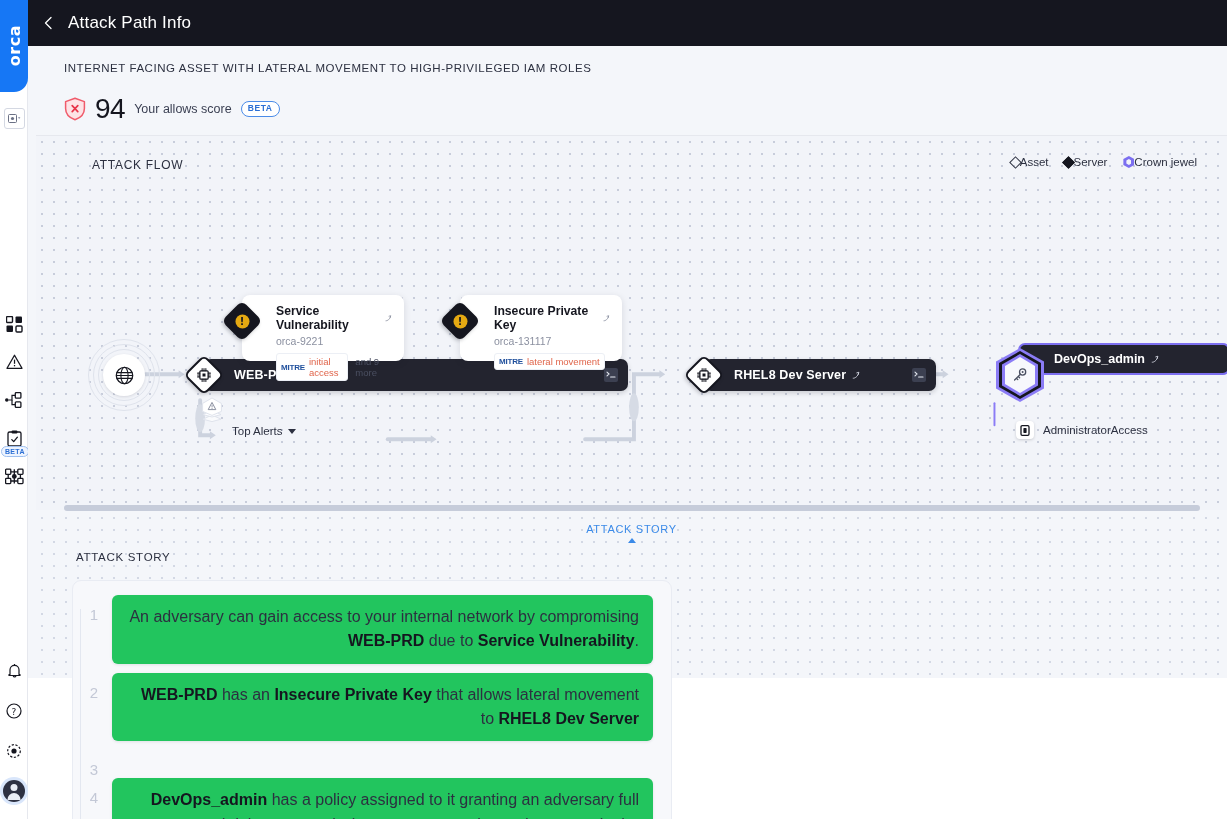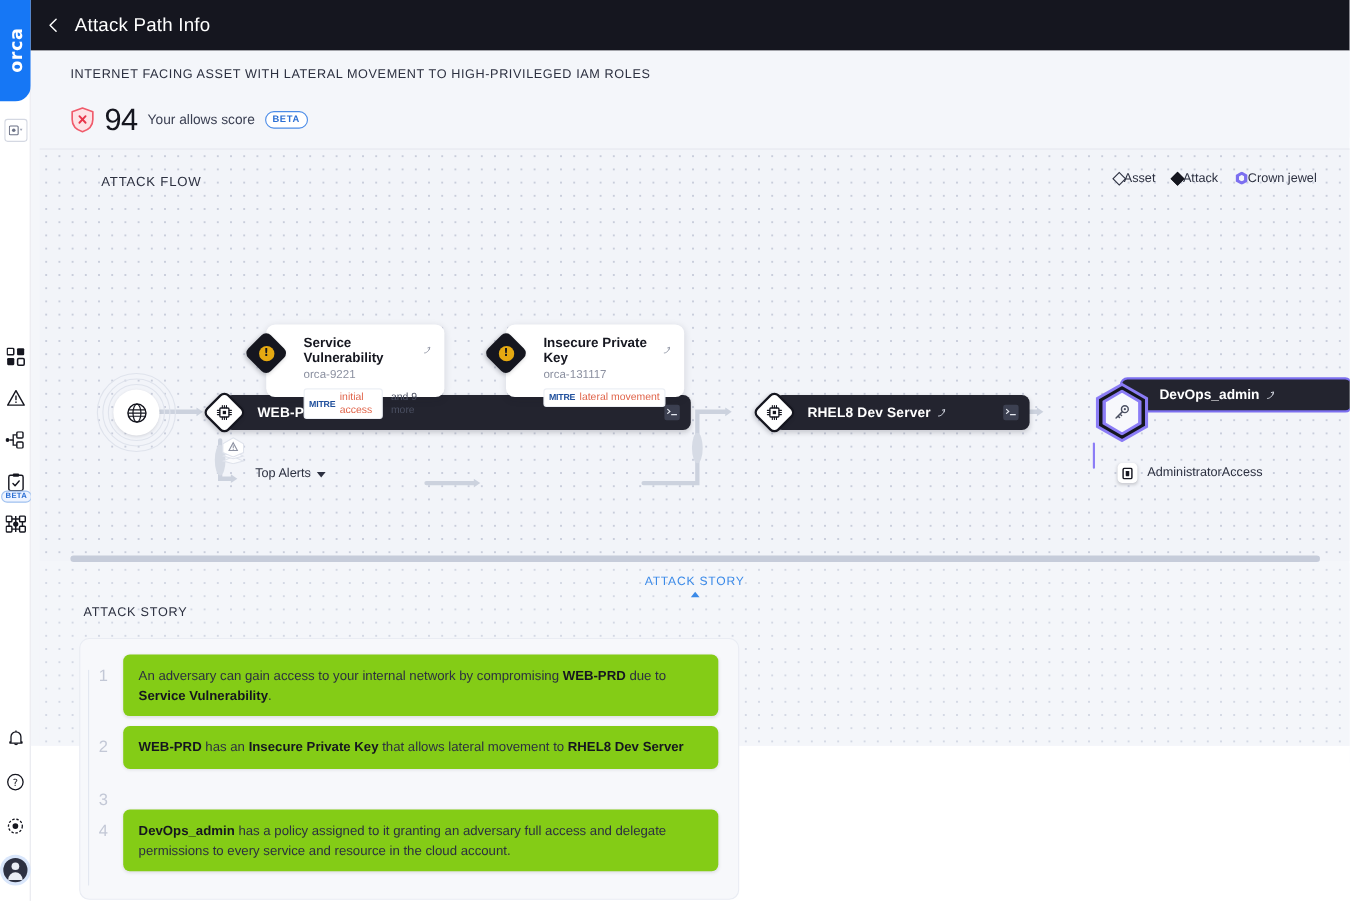--- a/index.html
+++ b/index.html
@@ -286,24 +286,25 @@
     position:absolute; left: 36px; top: 68px; width: 600px;
     background: #f7f8fb; border: 1px solid #e9ecf3; border-radius: 9px;
     padding: 14px 18px 16px 14px;
   }
   .story-row { display: flex; align-items: stretch; gap: 11px; position: relative; }
   .story-num {
     width: 14px; flex: 0 0 14px; text-align:center;
     font-size: 15px; color: #c3c8d6; padding-top: 11px;
   }
   .story-card {
-    flex: 1; background:#84cc16; border-radius: 6px;
+    flex: 1; background:#22c55e; border-radius: 6px;
     box-shadow: 0 1px 3px rgba(20,22,35,.10);
-    padding: 10px 14px; font-size: 12px; line-height: 1.52; color: #2c3040;
+    padding: 10px 14px; font-size: 16px; line-height: 1.52; color: #2c3040;
     margin-bottom: 9px;
+    text-align: right;
   }
   .story-card b { font-weight: 700; color: #15161f; }
   .story-conn {
     position: absolute; left: 7px; top: 28px; bottom: 12px; width: 1px; background: #e3e7f0;
   }
 </style>
 </head>
 <body>
 
 <div class="app">
@@ -417,21 +418,21 @@
     <div class="flowwrap">
       <div class="flow-title">ATTACK FLOW</div>
 
       <div class="legend">
         <div class="legend-item">
           <span class="diamond"></span>
           <span>Asset</span>
         </div>
         <div class="legend-item">
           <span class="diamond filled"></span>
-          <span>Attack</span>
+          <span>Server</span>
         </div>
         <div class="legend-item">
           <span class="hexmini"></span>
           <span>Crown jewel</span>
         </div>
       </div>
 
       <div class="canvas">
 
         <svg class="conn" viewBox="0 0 1219 375" preserveAspectRatio="none">

